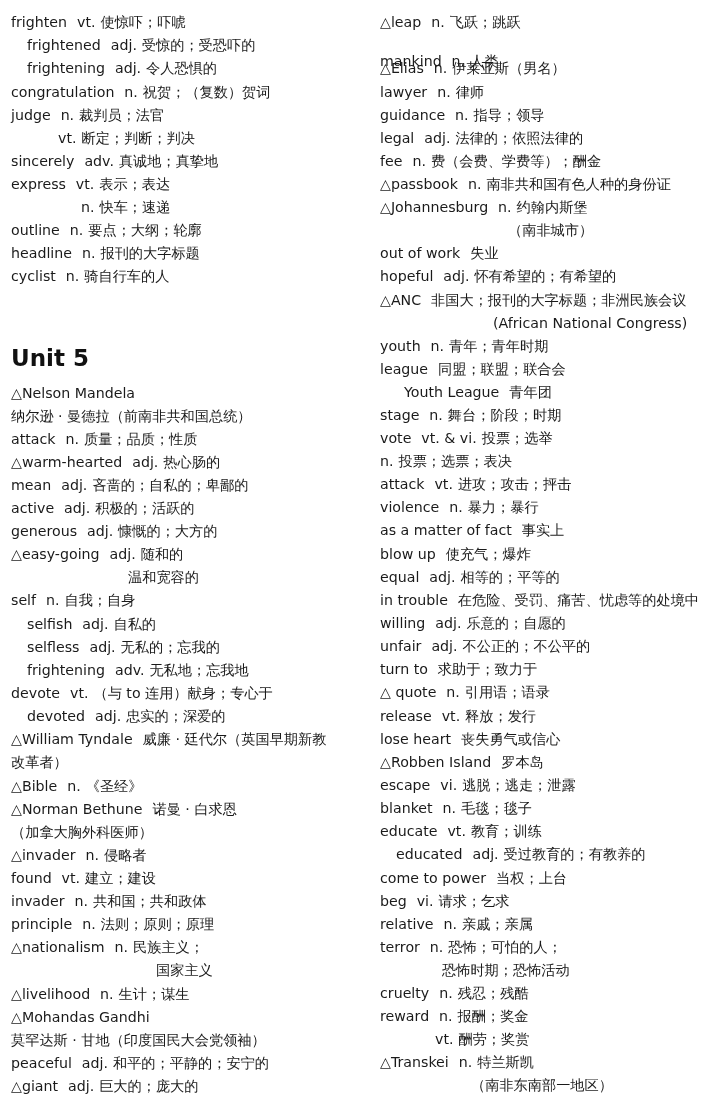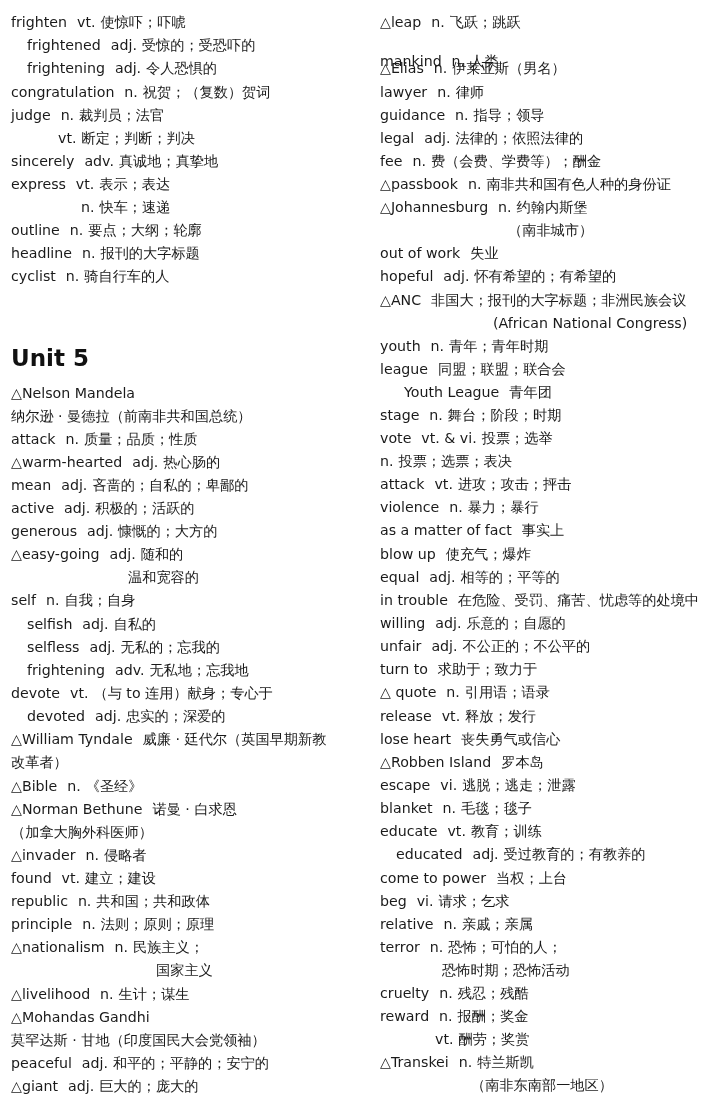--- a/index.html
+++ b/index.html
@@ -56,21 +56,21 @@
       <div class="line" style="top: 660px; left: 16px;"><span class="w">frightening</span><span class="p">adv.</span><span class="m">无私地；忘我地</span></div>
       <div class="line" style="top: 683px; left: 0px;"><span class="w">devote</span><span class="p">vt.</span><span class="m">（与 to 连用）献身；专心于</span></div>
       <div class="line" style="top: 706px; left: 16px;"><span class="w">devoted</span><span class="p">adj.</span><span class="m">忠实的；深爱的</span></div>
       <div class="line" style="top: 729px; left: 0px;"><span class="w">△William Tyndale</span><span class="m">威廉 · 廷代尔（英国早期新教</span></div>
       <div class="line" style="top: 752px; left: 0px;"><span class="m">改革者）</span></div>
       <div class="line" style="top: 776px; left: 0px;"><span class="w">△Bible</span><span class="p">n.</span><span class="m">《圣经》</span></div>
       <div class="line" style="top: 799px; left: 0px;"><span class="w">△Norman Bethune</span><span class="m">诺曼 · 白求恩</span></div>
       <div class="line" style="top: 822px; left: 0px;"><span class="m">（加拿大胸外科医师）</span></div>
       <div class="line" style="top: 845px; left: 0px;"><span class="w">△invader</span><span class="p">n.</span><span class="m">侵略者</span></div>
       <div class="line" style="top: 868px; left: 0px;"><span class="w">found</span><span class="p">vt.</span><span class="m">建立；建设</span></div>
-      <div class="line" style="top: 891px; left: 0px;"><span class="w">republic</span><span class="p">n.</span><span class="m">共和国；共和政体</span></div>
+      <div class="line" style="top: 891px; left: 0px;"><span class="w">invader</span><span class="p">n.</span><span class="m">共和国；共和政体</span></div>
       <div class="line" style="top: 914px; left: 0px;"><span class="w">principle</span><span class="p">n.</span><span class="m">法则；原则；原理</span></div>
       <div class="line" style="top: 937px; left: 0px;"><span class="w">△nationalism</span><span class="p">n.</span><span class="m">民族主义；</span></div>
       <div class="line" style="top: 960px; left: 117px; margin-left: 28px;"><span class="m">国家主义</span></div>
       <div class="line" style="top: 984px; left: 0px;"><span class="w">△livelihood</span><span class="p">n.</span><span class="m">生计；谋生</span></div>
       <div class="line" style="top: 1007px; left: 0px;"><span class="w">△Mohandas Gandhi</span></div>
       <div class="line" style="top: 1030px; left: 0px;"><span class="m">莫罕达斯 · 甘地（印度国民大会党领袖）</span></div>
       <div class="line" style="top: 1053px; left: 0px;"><span class="w">peaceful</span><span class="p">adj.</span><span class="m">和平的；平静的；安宁的</span></div>
       <div class="line" style="top: 1076px; left: 0px;"><span class="w">△giant</span><span class="p">adj.</span><span class="m">巨大的；庞大的</span></div>
     </div>
   <div class="col col-right" id="col-right">

